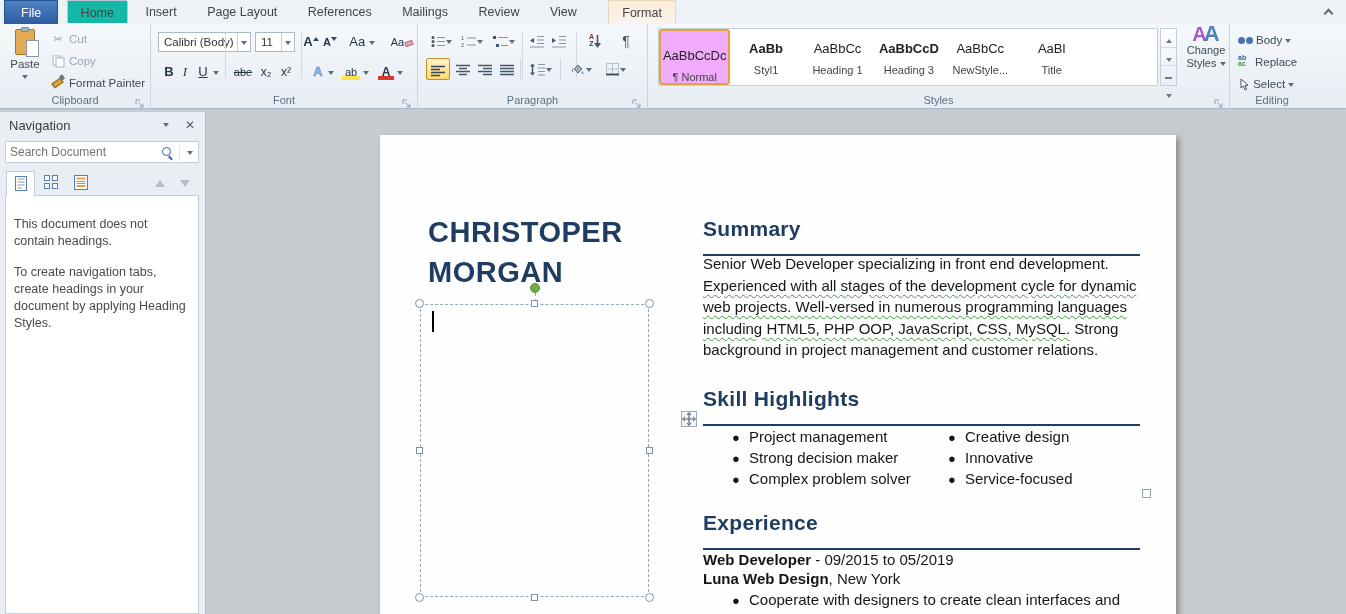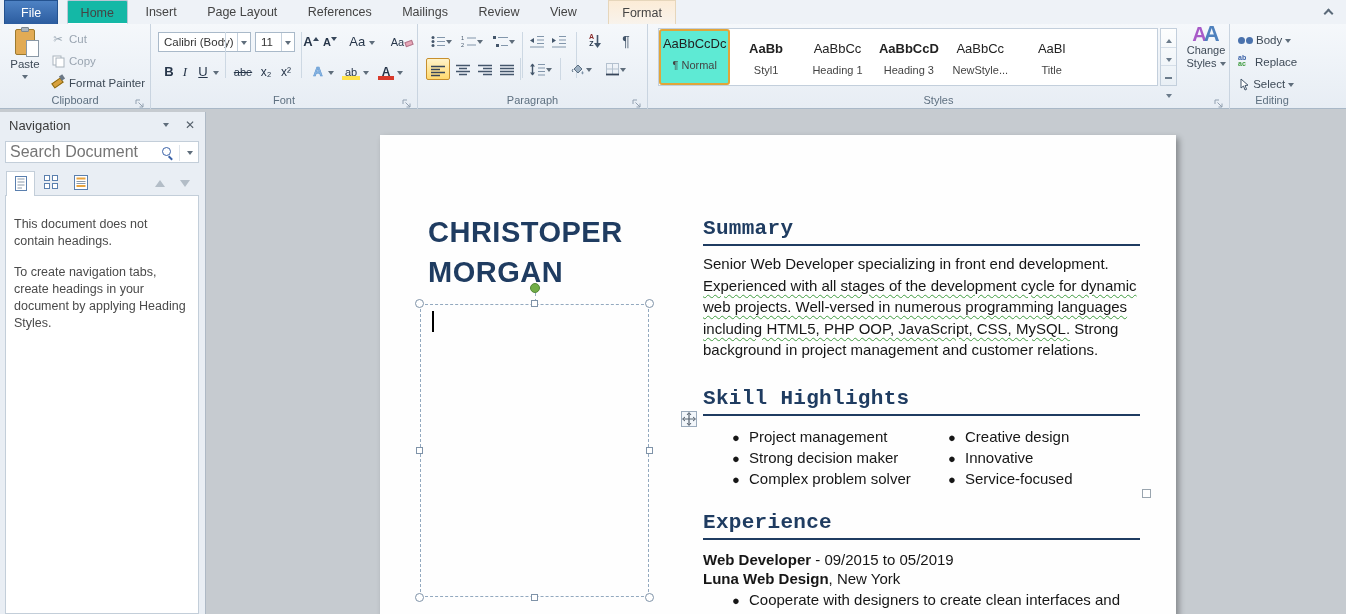--- a/index.html
+++ b/index.html
@@ -73,21 +73,21 @@
   svg.mini { vertical-align:middle; }
 
   
   .gallery { position:absolute; left:10px; top:4px; width:500px; height:58px; background:#fff;
     border:1px solid #c3cfdc; display:flex; }
   .stitem { width:71.4px; height:100%; text-align:center; padding-top:7px; position:relative; }
   .stitem .prev { display:block; height:26px; line-height:26px; white-space:nowrap;
     overflow:hidden; color:#222; font-size:13px; }
   .stitem .slab { display:block; font-size:11px; color:#444; margin-top:2px; white-space:nowrap;
     overflow:hidden; }
-  .stitem.sel { border:2px solid #e0a53a; border-radius:3px; background:#5eead4; padding-top:0; }
+  .stitem.sel { border:2px solid #e0a53a; border-radius:3px; background:#f0abfc; padding-top:12px; }
   .p-styl1 { font-size:20px; font-weight:bold; color:#1f3864; }
   .p-h1 { font-size:15px; color:#93afd4; }
   .p-h3 { font-size:12.5px; font-weight:bold; color:#4a7ab5; }
   .p-new { font-size:15px; color:#2b2b2b; }
   .p-title { font-size:22px; color:#6b7686; }
   .gscroll { position:absolute; left:512px; top:4px; width:17px; height:58px;
     border:1px solid #c3cfdc; background:linear-gradient(#fdfefe,#e9eff5); }
   .gcell { height:18.5px; border-bottom:1px solid #d5dee8; text-align:center; line-height:18px; }
   .tri-s-up { display:inline-block; width:0; height:0; border-left:3px solid transparent;
     border-right:3px solid transparent; border-bottom:4px solid #6b7b8b; }
@@ -113,21 +113,21 @@
   
   .navpane { position:absolute; left:0; top:112px; width:206px; height:502px;
     background:#e9eef4; border-right:1px solid #aeb9c5; }
   .nav-title { position:absolute; left:9px; top:6px; font-size:13px; color:#3c3c3c; }
   .nav-x { position:absolute; right:8px; top:6px; width:14px; height:14px; font-size:12px;
     color:#55606b; line-height:14px; text-align:center; }
   .nav-dd { position:absolute; right:36px; top:11px; }
   .nav-search { position:absolute; left:5px; top:29px; width:194px; height:22px; background:#fff;
     border:1px solid #c3ced9; }
   .nav-search input { position:absolute; left:4px; top:2px; width:130px; height:16px; border:none;
-    outline:none; font-size:16px; color:#7f1d1d; font-family:"Liberation Sans",sans-serif; }
+    outline:none; font-size:12px; color:#7f1d1d; font-family:"Liberation Sans",sans-serif; }
   .mag { position:absolute; right:24px; top:4px; width:13px; height:13px; }
   .mag::before { content:""; position:absolute; left:1px; top:1px; width:7px; height:7px;
     border:1.8px solid #3a62a8; border-radius:50%; }
   .mag::after { content:""; position:absolute; right:1px; bottom:0; width:5px; height:1.8px;
     background:#3a62a8; transform:rotate(45deg); }
   .nav-search .dd2 { position:absolute; right:5px; top:9px; }
   .nav-search .sdiv { position:absolute; right:18px; top:3px; width:1px; height:16px;
     background:#dfe5ec; }
   .ntab { position:absolute; top:59px; width:29px; height:25px; text-align:center;
     padding-top:4px; }
@@ -142,21 +142,21 @@
     border:1px solid #c3ced9; }
   .nav-msg { margin:20px 10px 0 8px; font-size:12.5px; color:#4a4a4a; line-height:17px; }
   .nav-msg + .nav-msg { margin-top:14px; }
 
   
   .page { position:absolute; left:380px; top:135px; width:796px; height:560px; background:#fefefe;
     box-shadow:3px 3px 6px rgba(0,0,0,.33); }
   .doc-name { position:absolute; left:48px; top:77px; font-size:29px; font-weight:800;
     color:#1f3c61; letter-spacing:.5px; line-height:40px; }
   .sec-head { position:absolute; left:323px; width:437px; font-size:21px; font-weight:800;
-    color:#1f3c61; letter-spacing:.3px; border-bottom:2px solid #1f3c61; padding-bottom:4px;font-family:Liberation Mono, monospace; }
+    color:#1f3c61; letter-spacing:.3px; border-bottom:2px solid #1f3c61; padding-bottom:13px; }
   .body-text { position:absolute; left:323px; width:442px; font-size:15px; line-height:21.5px;
     color:#161616; }
   .wavy { text-decoration-line:underline; text-decoration-style:wavy;
     text-decoration-color:#3f9b3f; text-decoration-thickness:1px; text-underline-offset:3px; }
   .skills-col { position:absolute; font-size:15px; color:#161616; }
   .skill-row { height:21px; line-height:21px; white-space:nowrap; }
   .blt { display:inline-block; width:17px; font-size:13px; }
   .exp-line { position:absolute; left:323px; width:440px; font-size:15px; line-height:19px;
     color:#161616; white-space:nowrap; }
   .exp-bullet { position:absolute; left:352px; width:420px; font-size:15px; line-height:21px;

